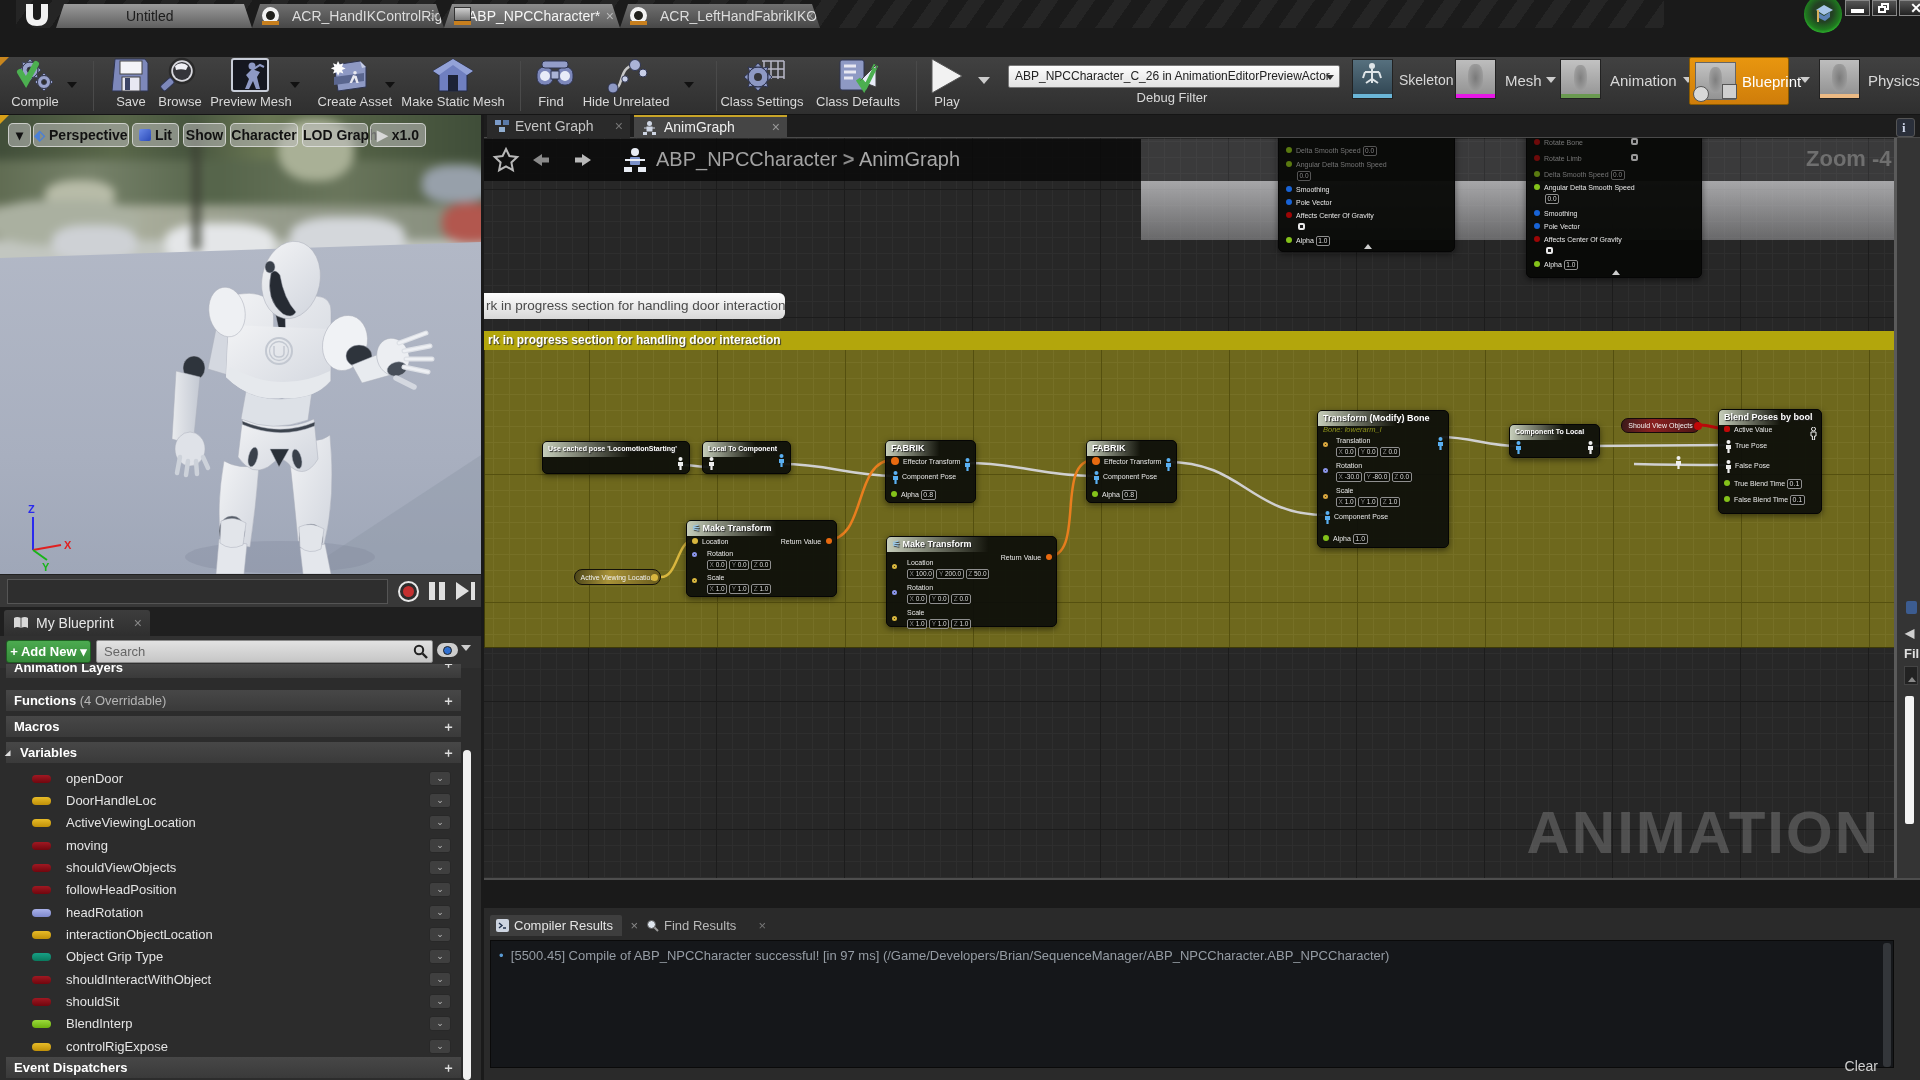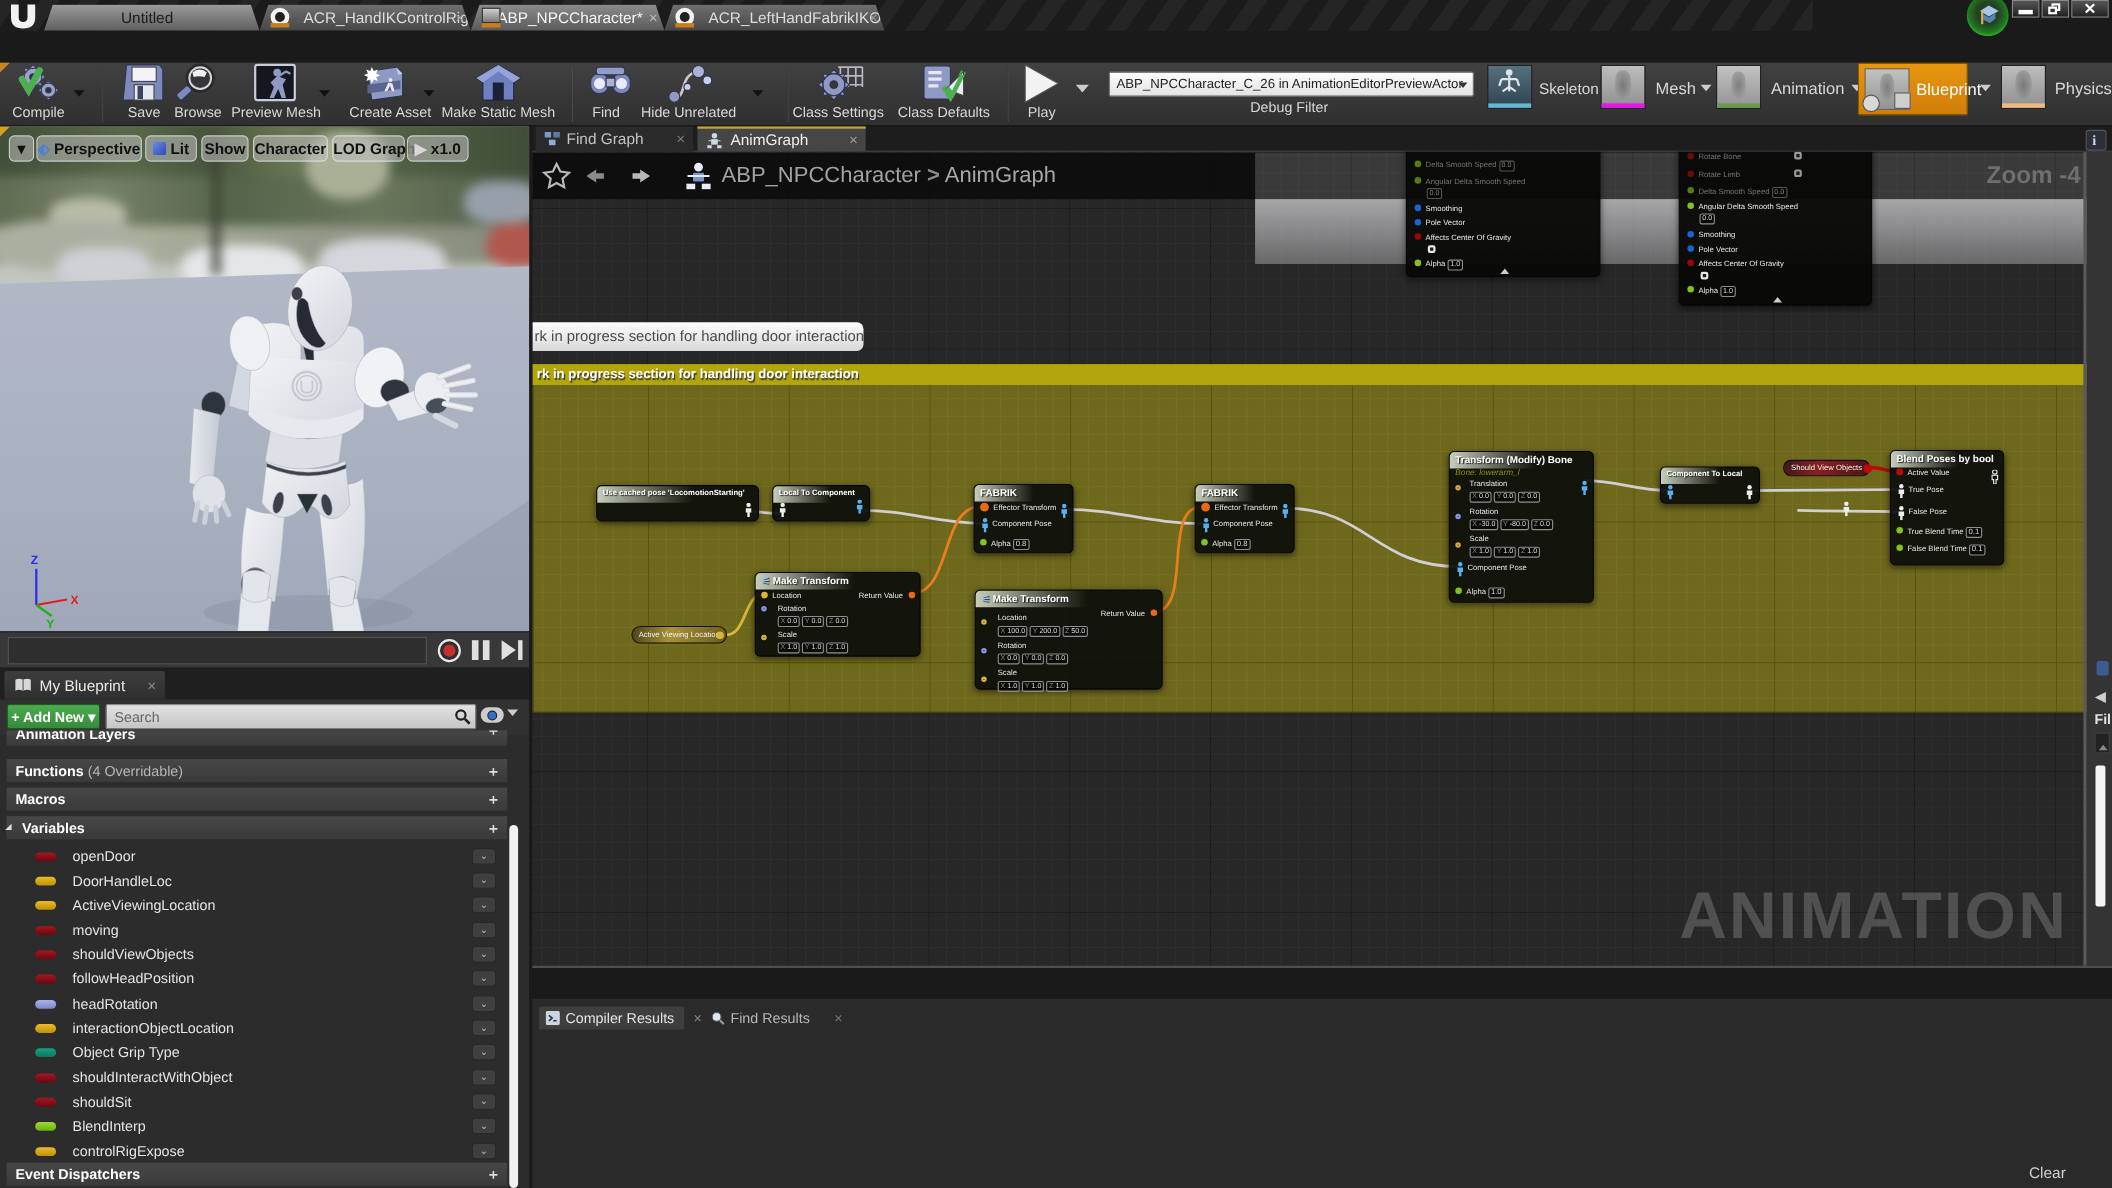--- a/index.html
+++ b/index.html
@@ -1,20 +1,20 @@
 <!DOCTYPE html>
 <html><head><meta charset="utf-8">
 <style>
 *{margin:0;padding:0;box-sizing:border-box;font-family:"Liberation Sans",sans-serif}
 html,body{width:1920px;height:1080px;overflow:hidden;background:#1f1f1f}
 .abs{position:absolute}
 #app{position:relative;width:1920px;height:1080px;background:#1a1a1a}
 
 
-#titlebar{left:0;top:0;width:1648px;height:28px;background:repeating-linear-gradient(125deg,#252525 0 14px,#1b1b1b 14px 30px)}
+#titlebar{left:16px;top:0;width:1648px;height:28px;background:repeating-linear-gradient(125deg,#252525 0 14px,#1b1b1b 14px 30px)}
 .ttab{position:absolute;top:4px;height:24px;color:#ddd;font-size:14px;line-height:24px;white-space:nowrap}
 .ttab .lbl{padding:0 8px}
 #menubar{left:0;top:28px;width:1920px;height:29px;background:linear-gradient(#272727,#191919);color:#e6e6e6;font-size:15px}
 #menubar span.mi{position:absolute;top:6px}
 #toolbar{left:0;top:57px;width:1920px;height:58px;background:linear-gradient(#414141,#2f2f2f);border-bottom:1px solid #151515}
 .tsep{position:absolute;top:4px;width:1px;height:50px;background:#252525;border-right:1px solid #4a4a4a}
 .tlabel{position:absolute;color:#d8d8d8;font-size:13px;white-space:nowrap}
 
 
 #viewport{left:0;top:115px;width:481px;height:459px;overflow:hidden;background:#9aa2b2}
@@ -466,21 +466,21 @@
   <div style="position:absolute;left:463px;top:143px;width:8px;height:330px;background:#f2f2f2;border-radius:4px"></div>
 </div>
 
 <div class="abs" id="gtabs">
   <div style="position:absolute;left:3px;top:0;width:143px;height:23px;background:#2a2a2a;color:#c4c4c4;font-size:14px;line-height:22px">
     <svg style="position:absolute;left:8px;top:5px" width="14" height="13" viewBox="0 0 14 13">
           <rect x="0" y="0" width="6" height="5" fill="#7a9ac8"></rect>
           <rect x="8" y="0" width="6" height="5" fill="#5a7aa8"></rect>
           <rect x="4" y="7" width="6" height="5" fill="#91aed0"></rect>
         </svg>
-    <span style="margin-left:28px">Find Graph</span><span style="position:absolute;right:7px;color:#777">×</span>
+    <span style="margin-left:28px">Event Graph</span><span style="position:absolute;right:7px;color:#777">×</span>
   </div>
   <div style="position:absolute;left:150px;top:0;width:153px;height:23px;background:#454545;border-top:2px solid #c8a428;color:#efefef;font-size:14px;line-height:20px">
     <svg style="position:absolute;left:8px;top:4px" width="15" height="14" viewBox="0 0 15 14">
           <circle cx="7.5" cy="2.5" r="2.5" fill="#cfd6e4"></circle>
           <rect x="4.5" y="5.5" width="6" height="5" fill="#cfd6e4"></rect>
           <rect x="1" y="11" width="4" height="3" fill="#cfd6e4"></rect>
           <rect x="10" y="11" width="4" height="3" fill="#cfd6e4"></rect>
           <path d="M2 7 h11" stroke="#cfd6e4"></path>
         </svg>
     <span style="margin-left:30px">AnimGraph</span><span style="position:absolute;right:7px;color:#999">×</span>
@@ -719,15 +719,19 @@
         </svg>
     <span style="margin-left:24px">Compiler Results</span><span style="position:absolute;right:-16px;color:#888">×</span>
   </div>
   <div style="position:absolute;left:158px;top:7px;width:110px;height:21px;color:#b8b8b8;font-size:13px;line-height:21px">
     <svg style="position:absolute;left:4px;top:4px" width="13" height="13" viewBox="0 0 13 13">
           <circle cx="5.5" cy="5.5" r="4" fill="#dfe6ee" stroke="#555"></circle>
           <path d="M8.5 8.5 L12 12" stroke="#999" stroke-width="2"></path>
         </svg>
     <span style="margin-left:22px">Find Results</span><span style="position:absolute;right:-14px;color:#777">×</span>
   </div>
+  <div id="compbox">
+        <div style="padding:7px 0 0 8px"><span style="color:#5a9bd4">•</span>&nbsp; [5500.45] Compile of ABP_NPCCharacter successful! [in 97 ms] (/Game/Developers/Brian/SequenceManager/ABP_NPCCharacter.ABP_NPCCharacter)</div>
+        <div style="position:absolute;right:2px;top:2px;width:8px;height:124px;background:#33363a;border-radius:3px"></div>
+      </div>
   <div style="position:absolute;right:42px;bottom:14px;color:#cfcfcf;font-size:14px">Clear</div>
 </div>
 
 </div>
 </body></html>

